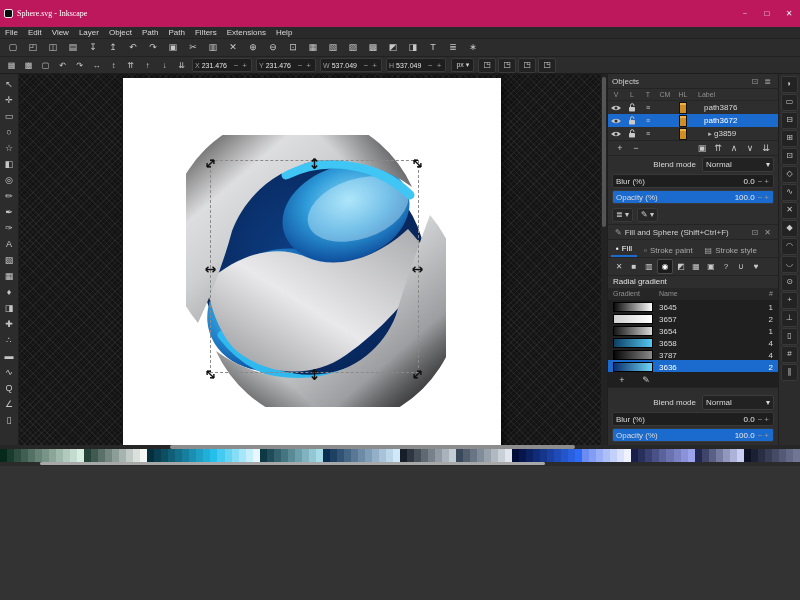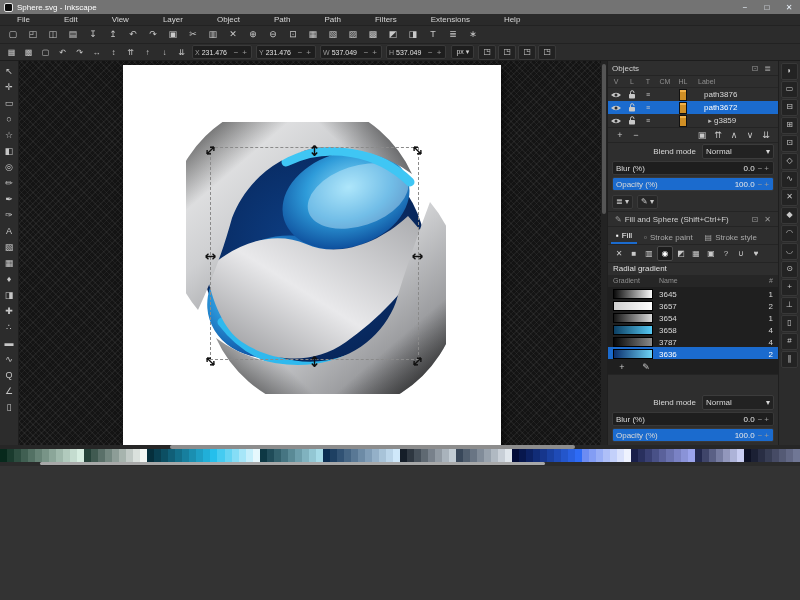--- a/index.html
+++ b/index.html
@@ -1,25 +1,25 @@
 <!DOCTYPE html>
 <html><head>
 <meta charset="utf-8">
 <style>
   html,body{margin:0;padding:0;width:800px;height:600px;overflow:hidden;background:#333;
     font-family:"Liberation Sans","DejaVu Sans",sans-serif;-webkit-user-select:none;user-select:none;}
   .app{width:800px;height:466px;display:flex;flex-direction:column;background:#2d2d2d;}
   
-  .titlebar{height:14px;background:#737373;display:flex;align-items:center;color:#fff;font-size:8px;flex:0 0 auto;}
+  .titlebar{height:27px;background:#be185d;display:flex;align-items:center;color:#fff;font-size:8px;flex:0 0 auto;font-family:Liberation Serif, serif;}
   .titlebar .appicon{width:7px;height:7px;background:#0c0c0c;border:1px solid #e8e8e8;border-radius:2px;margin:0 4px 0 4px;}
   .titlebar .title{flex:1;}
   .winbtn{width:22px;text-align:center;font-size:8px;color:#eaf2fb;line-height:13px;}
   
   .menubar{height:11px;background:#2a2a2a;display:flex;align-items:center;font-size:8px;color:#d6d6d6;border-bottom:1px solid #222;flex:0 0 auto;}
-  .menuitem{padding:0 17px;line-height:11px;}
+  .menuitem{padding:0 5px;line-height:11px;}
   
   .cmdbar{height:17px;background:#2c2c2c;border-bottom:1px solid #222;display:flex;align-items:center;padding-left:3px;flex:0 0 auto;}
   .tbtn{width:18px;height:15px;background:transparent;border:0;color:#c9c9c9;font-size:9px;line-height:15px;text-align:center;padding:0;margin:0 1px;}
   .tbtn.small{width:15px;font-size:8px;}
   .toolctrl{height:16px;background:#2c2c2c;border-bottom:1px solid #1d1d1d;display:flex;align-items:center;padding-left:3px;font-size:7px;color:#bdbdbd;flex:0 0 auto;}
   .numfield{display:flex;align-items:center;background:#1e1e1e;border:1px solid #3a3a3a;border-radius:2px;height:12px;margin:0 2px;padding:0 2px;color:#e2e2e2;}
   .numfield .lbl{color:#9a9a9a;margin-right:2px;font-size:7px;}
   .numfield .val{font-size:7px;min-width:30px;}
   .spin{color:#9a9a9a;font-size:8px;padding:0 2px;}
   .unitbox{background:#1e1e1e;border:1px solid #3a3a3a;border-radius:2px;height:12px;line-height:12px;padding:0 4px;color:#d0d0d0;margin:0 3px;font-size:7px;}

